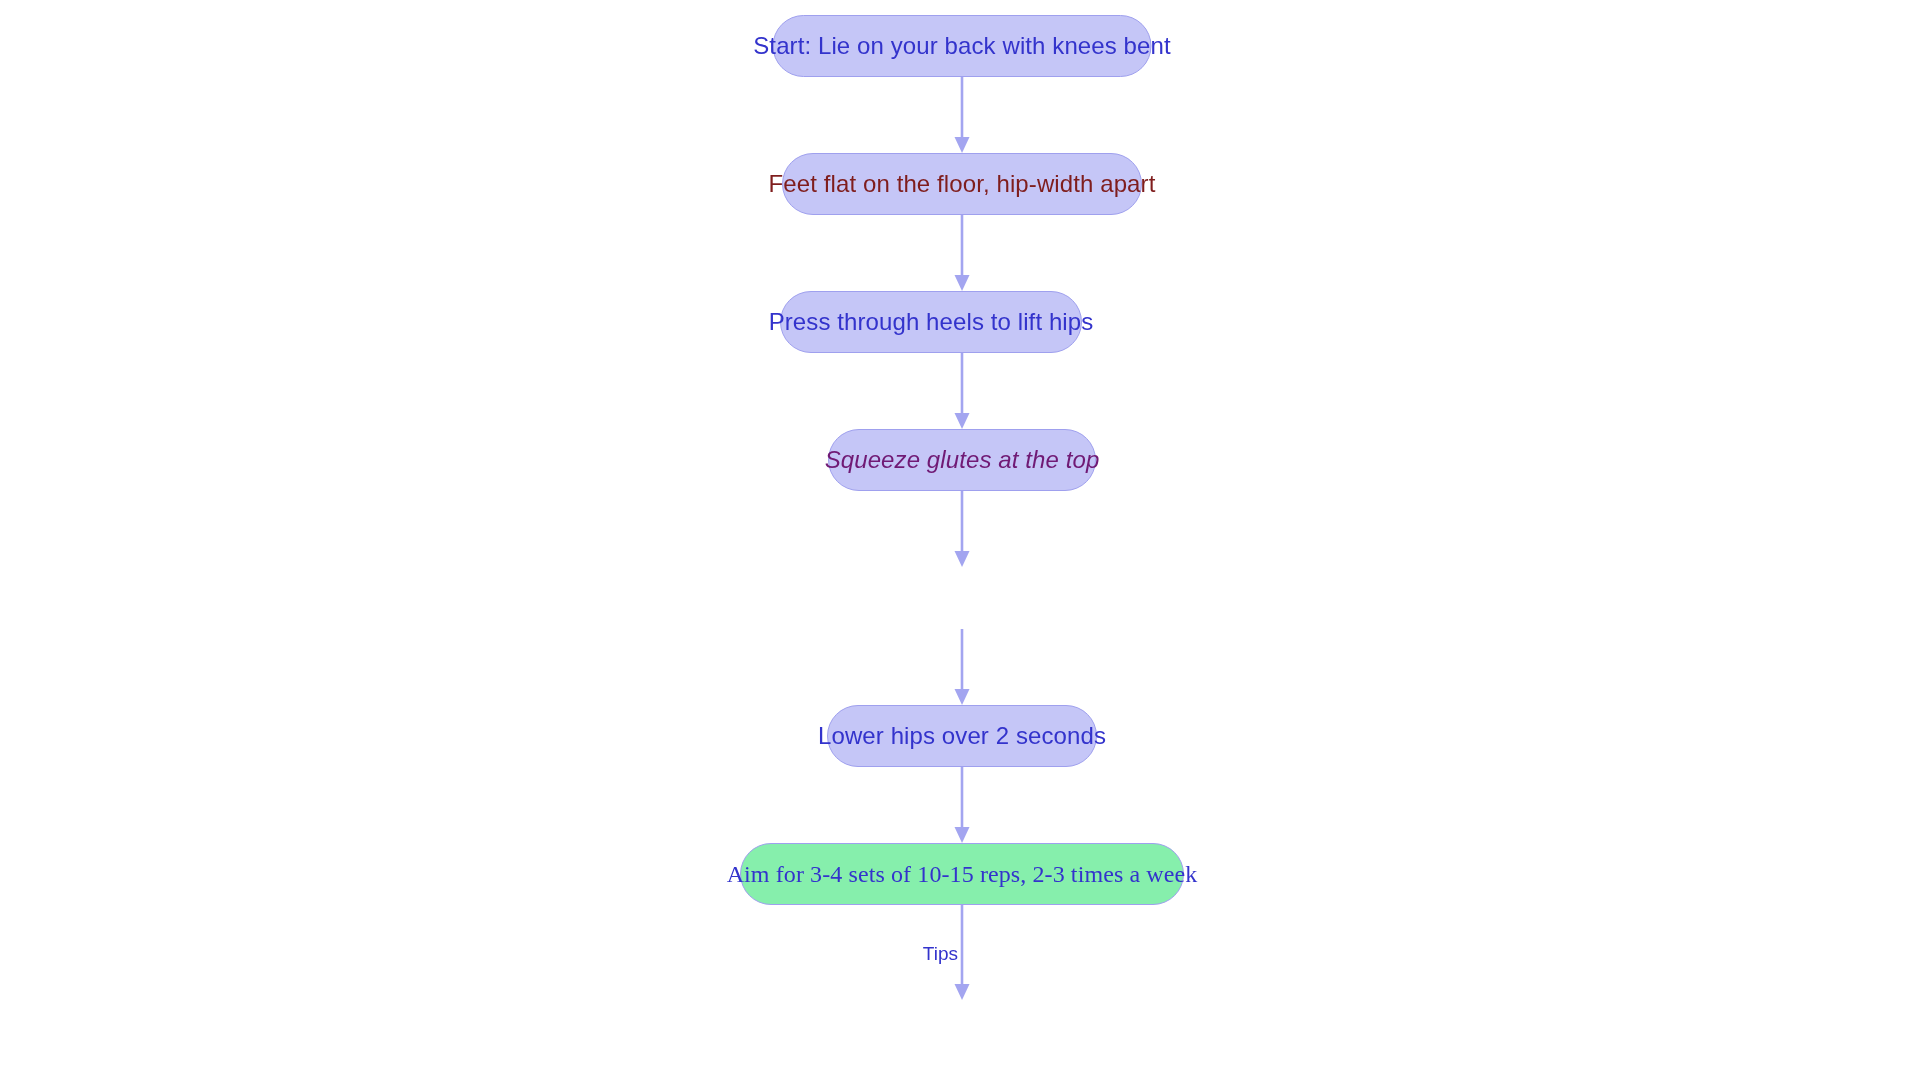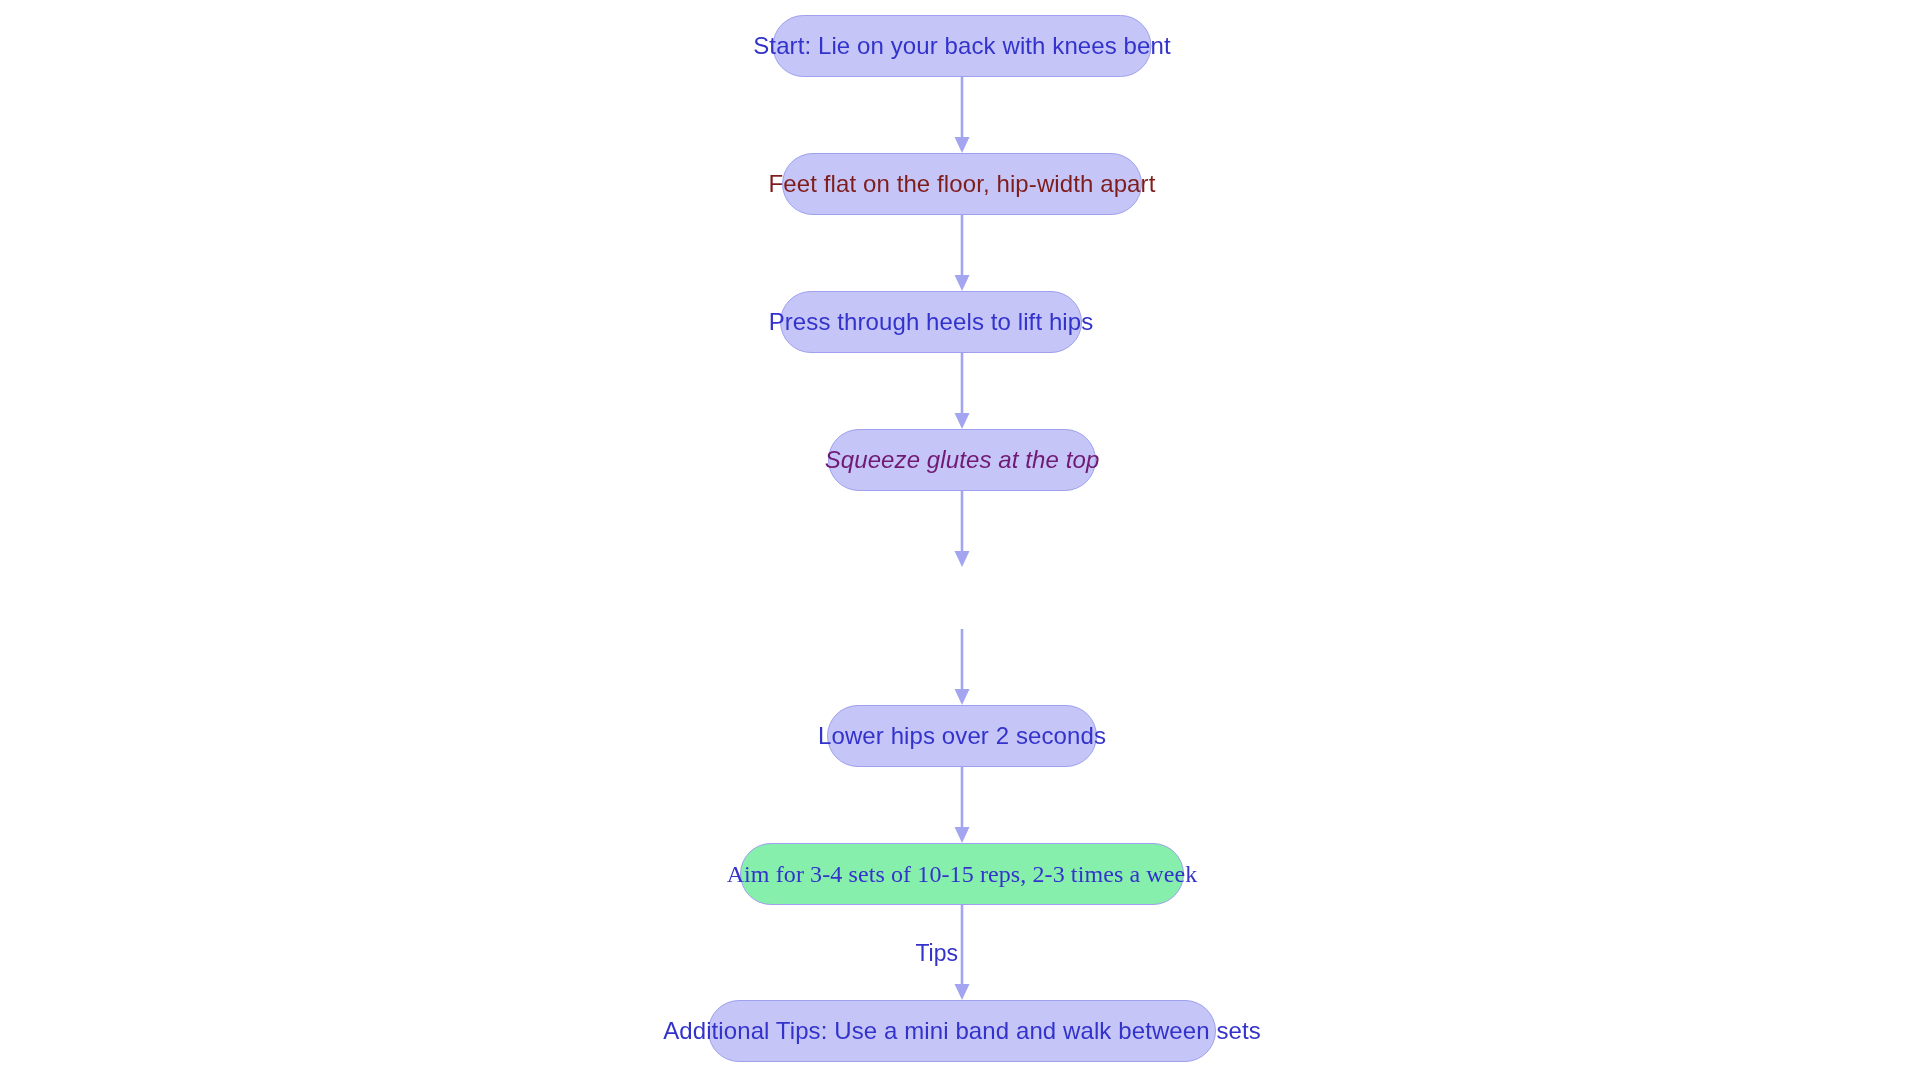--- a/index.html
+++ b/index.html
@@ -57,21 +57,21 @@
   }
   .edge svg {
     display: block;
     overflow: visible;
   }
 
   .edge-label {
     position: absolute;
     transform: translate(-100%, -50%);
     color: #3333cc;
-    font-size: 23px;
+    font-size: 19px;
     line-height: 1;
     white-space: nowrap;
     background: transparent;
   }
 </style>
 </head>
 <body>
 
 <div id="flowchart" style="background: rgb(255, 255, 255);">
     <div class="edge" style="left: 962px; top: 77px; height: 76px;">
@@ -128,16 +128,13 @@
     </div>
     <div class="node" style="left: 962px; top: 429px; width: 268px; background: rgb(197, 198, 247); border-color: rgb(159, 160, 238);">
       <span class="node-label" style="color: #701a75; font-style: italic;">Squeeze glutes at the top</span>
     </div>
     <div class="node" style="left: 962px; top: 705px; width: 270px; background: rgb(197, 198, 247); border-color: rgb(159, 160, 238);">
       <span class="node-label" style="color: rgb(51, 51, 204);">Lower hips over 2 seconds</span>
     </div>
     <div class="node" style="left: 962px; top: 843px; width: 444px; background: #86efac; border-color: rgb(159, 160, 238); font-family: Liberation Serif, serif;">
       <span class="node-label" style="color: rgb(51, 51, 204);">Aim for 3-4 sets of 10-15 reps, 2-3 times a week</span>
     </div>
-    <div class="node" style="left: 962px; top: 1000px; width: 508px; background: rgb(197, 198, 247); border-color: rgb(159, 160, 238);">
-      <span class="node-label" style="color: rgb(51, 51, 204);">Additional Tips: Use a mini band and walk between sets</span>
-    </div>
   </div>
 
 </body></html>

